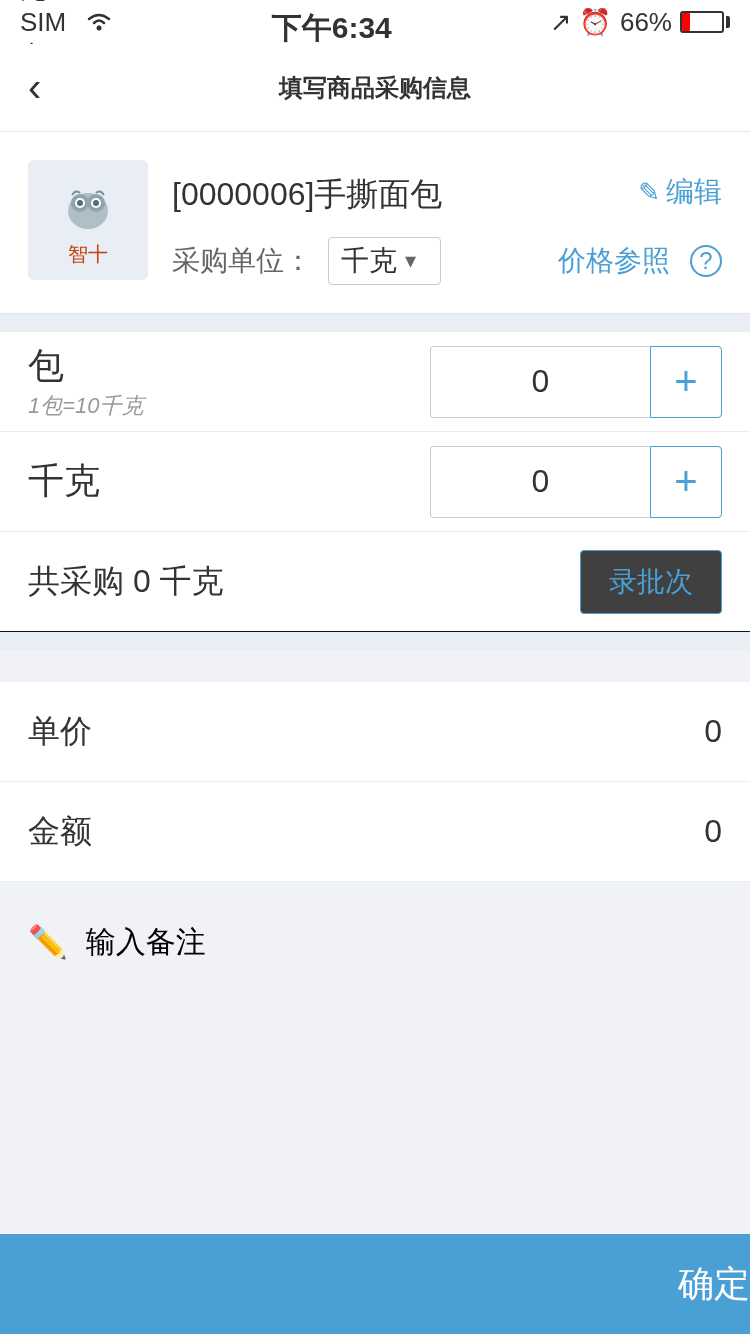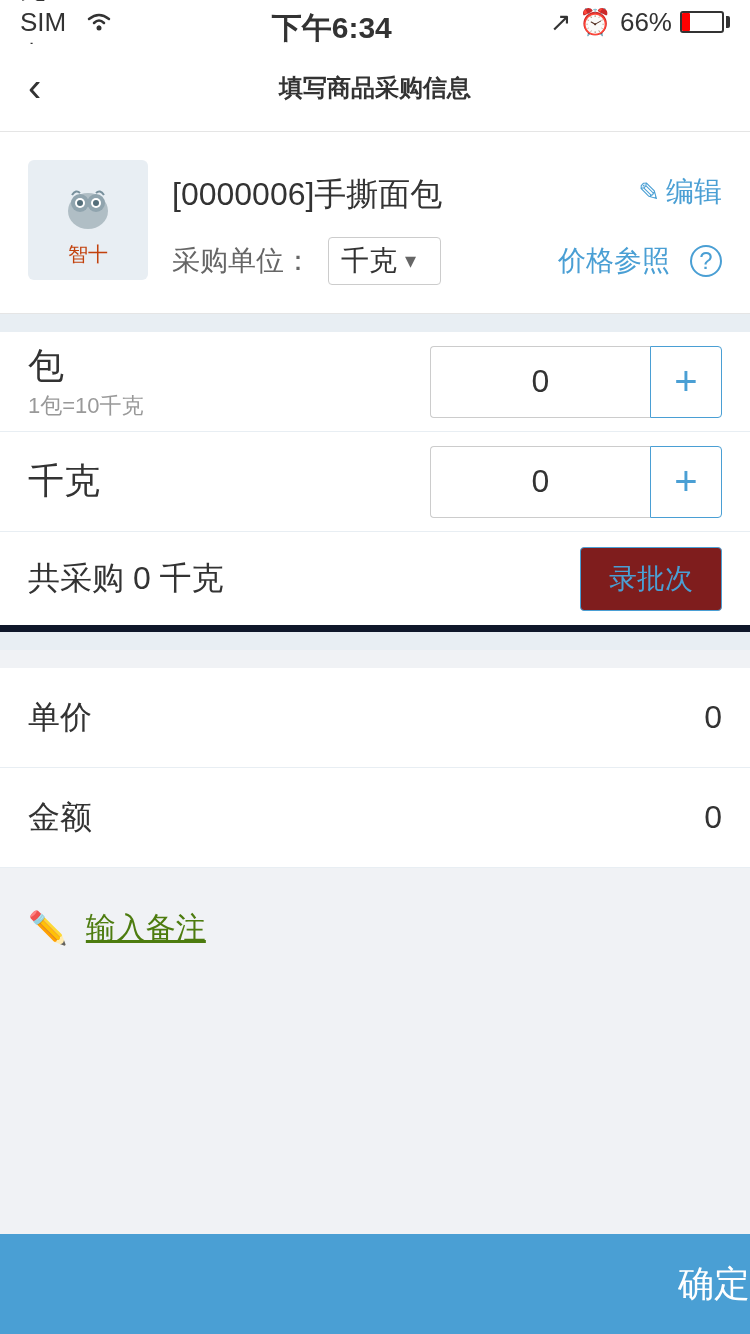--- a/index.html
+++ b/index.html
@@ -224,20 +224,21 @@
       display: flex;
       flex-direction: column;
     }
     .input-row-main-label {
       font-size: 36px;
       color: #333;
     }
     .input-row-sub-label {
       font-size: 22px;
       color: #999;
+      font-style: italic;
     }
     .input-row-right {
       margin-left: auto;
       display: flex;
       align-items: center;
       gap: 0;
     }
     .number-input-box {
       width: 220px;
       height: 72px;
@@ -266,40 +267,40 @@
     }
 
     
     .summary-row {
       background: #fff;
       display: flex;
       align-items: center;
       justify-content: space-between;
       padding: 0 28px;
       height: 100px;
-      border-bottom: 7px solid #0f172a;
+      border-bottom: 1px solid #0f172a;
     }
     .summary-text {
       font-size: 32px;
       color: #333;
     }
     .record-batch-btn {
       border: 1px solid #4a9fd4;
       color: #4a9fd4;
-      background: #7f1d1d;
+      background: #404040;
       border-radius: 4px;
       padding: 12px 28px;
       font-size: 28px;
       cursor: pointer;
     }
 
     
     .price-section {
       background: #fff;
-      margin-top: 18px;
+      margin-top: 32px;
     }
     .price-row {
       display: flex;
       align-items: center;
       padding: 0 28px;
       height: 100px;
       border-bottom: 1px solid #e8eef3;
     }
     .price-row-label {
       font-size: 32px;
@@ -320,22 +321,21 @@
       gap: 18px;
       min-height: 120px;
       margin-top: 0;
     }
     .notes-icon {
       color: #aaa;
       font-size: 32px;
     }
     .notes-placeholder {
       font-size: 30px;
-      color: #4d7c0f;
-      text-decoration: underline;
+      color: #000000;
     }
 
     
     .empty-space {
       background: #f0f2f5;
       flex: 1;
     }
 
     
     .confirm-btn {

